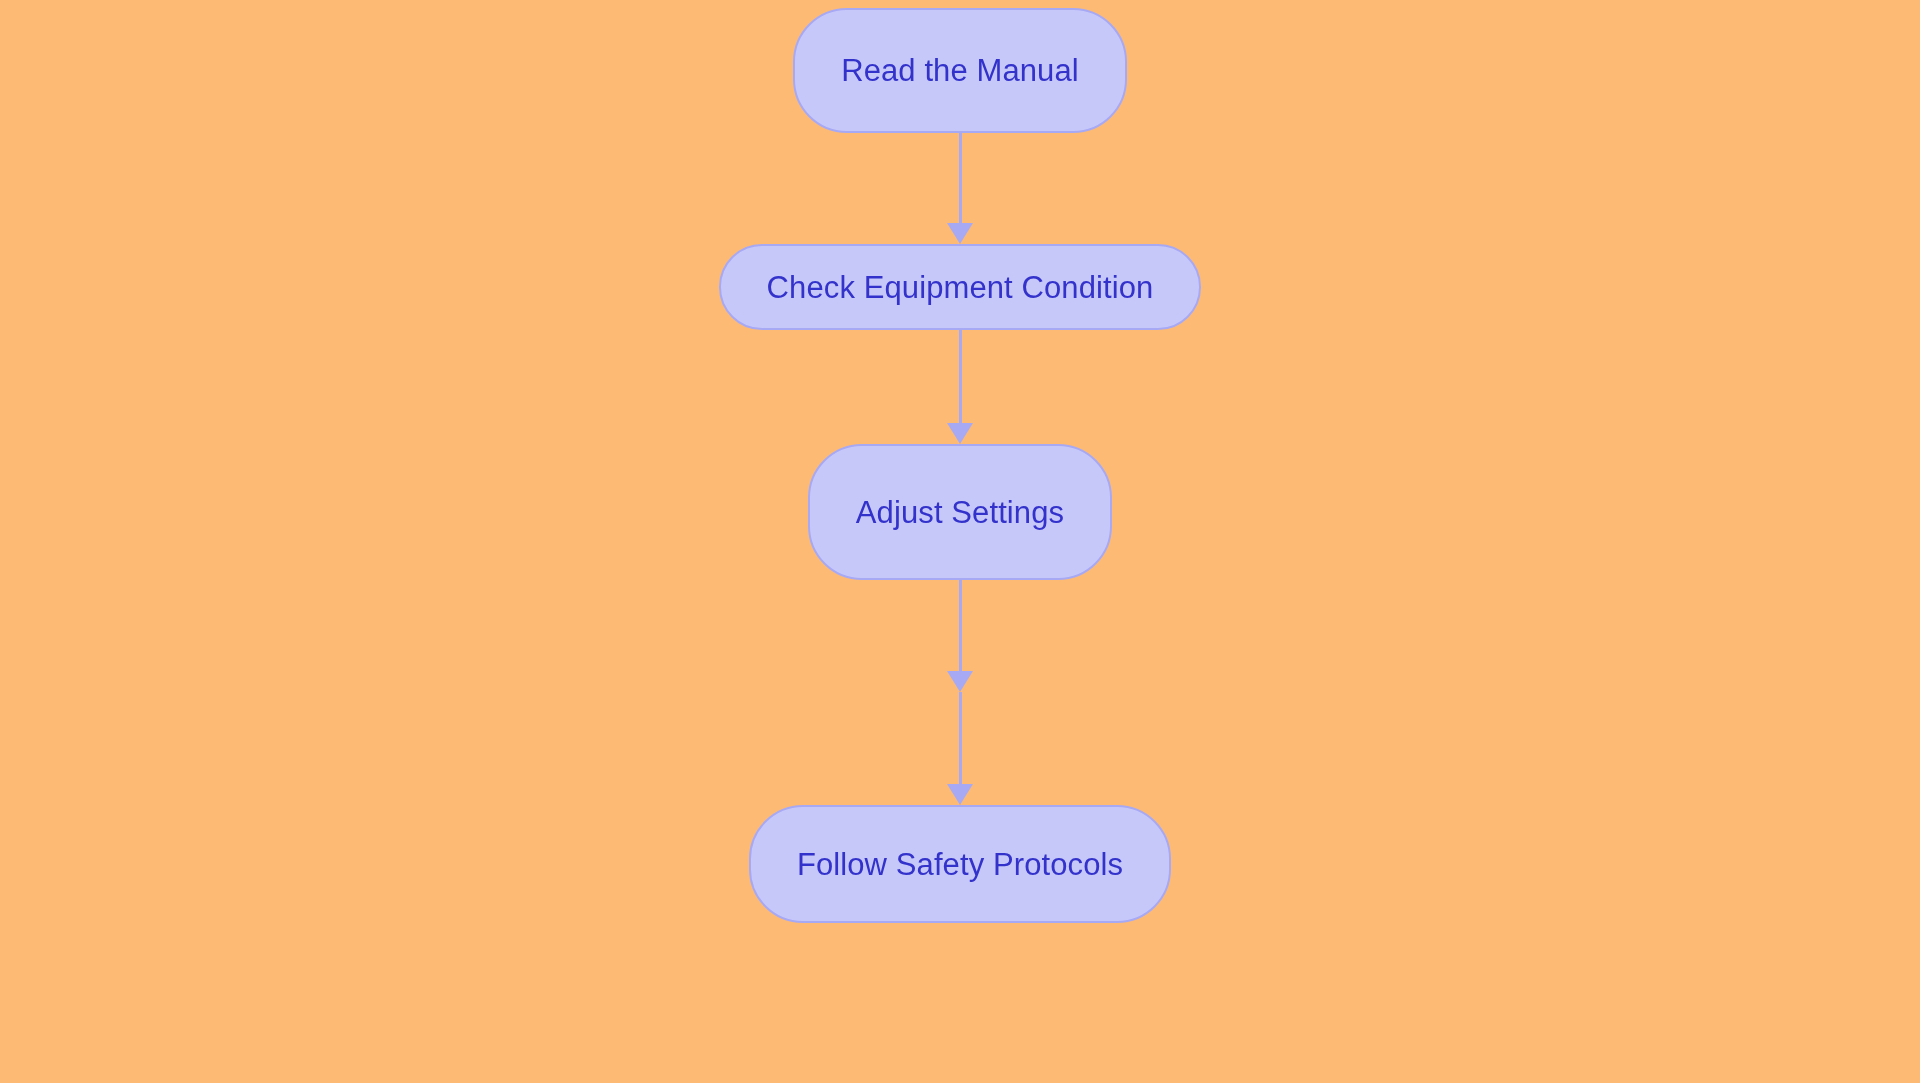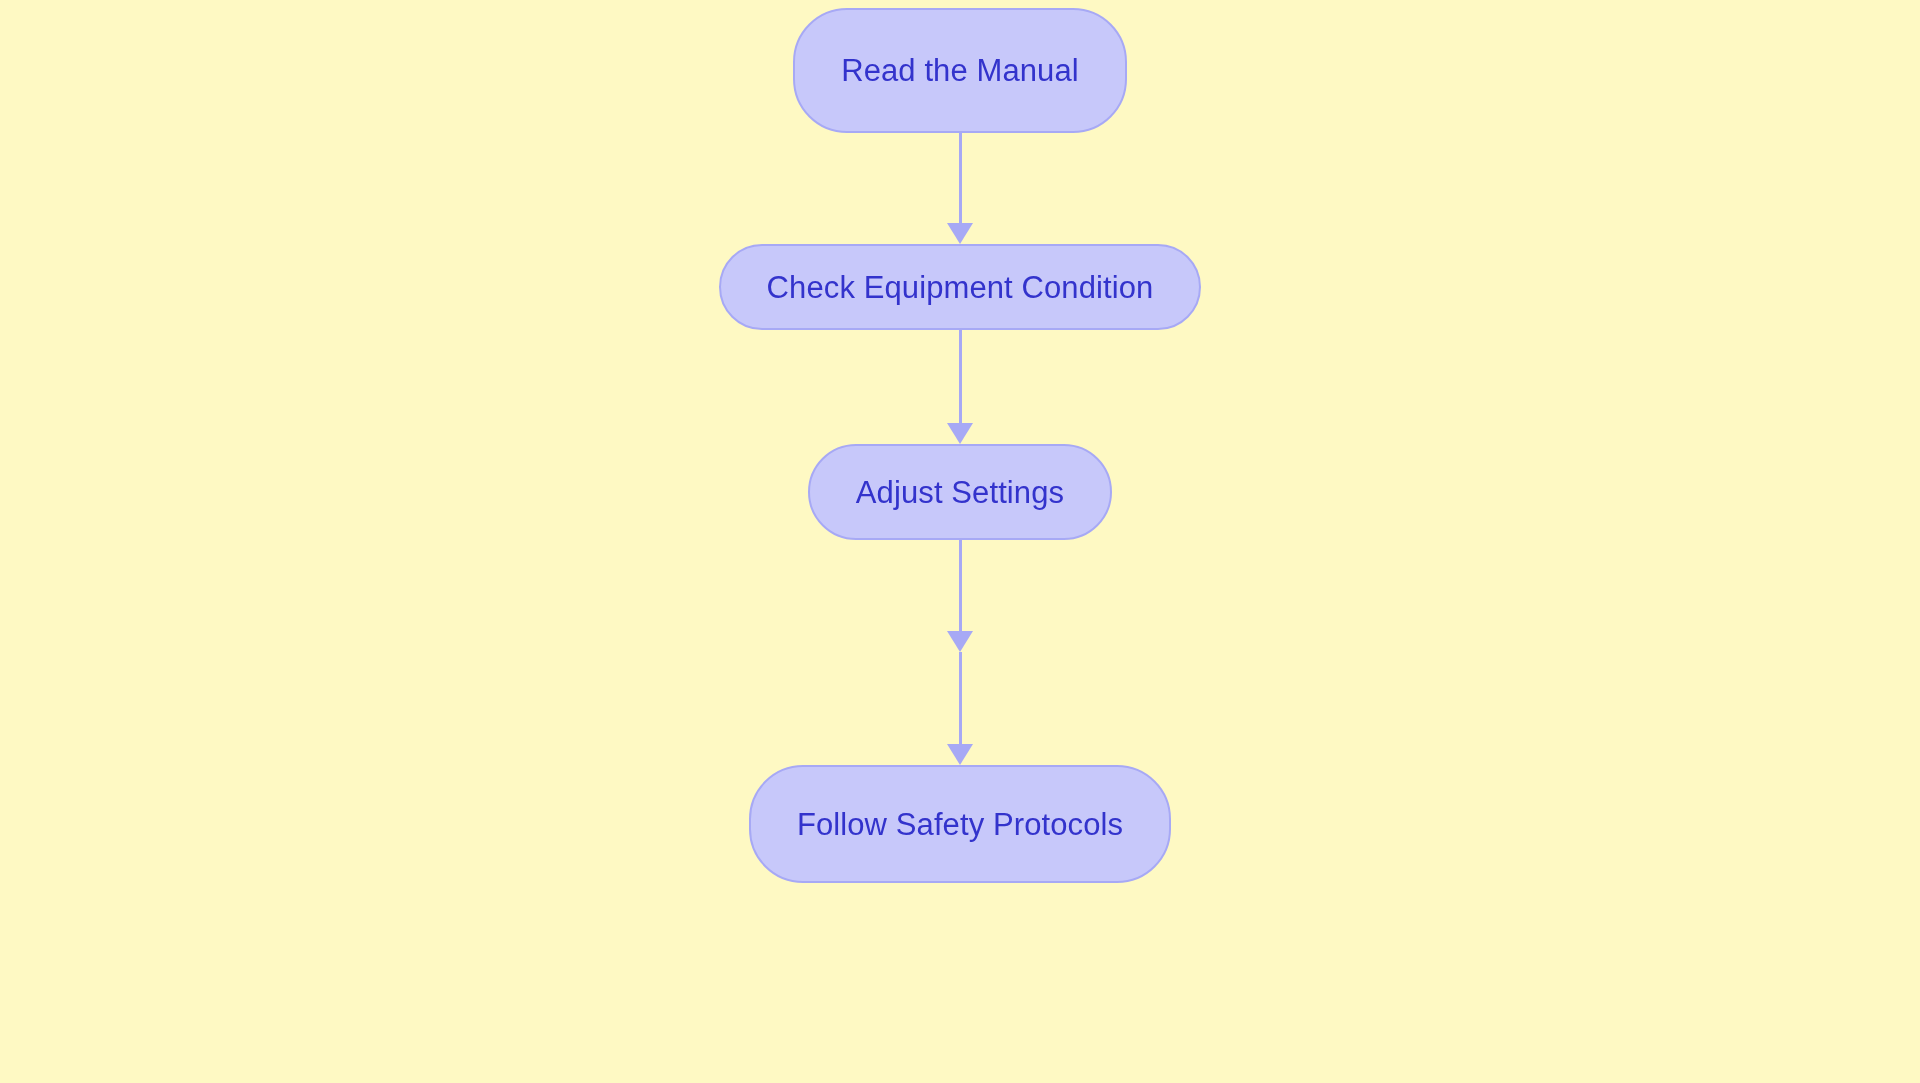--- a/index.html
+++ b/index.html
@@ -11,21 +11,21 @@
     width: 1920px;
     height: 1083px;
     font-family: "Liberation Sans", sans-serif;
     overflow: hidden;
   }
 
   #flowchart-canvas {
     position: relative;
     width: 1920px;
     height: 1083px;
-    background: #fef9c3;
+    background: #fdba74;
   }
 
   .flow-column {
     position: absolute;
     left: 0;
     top: 0;
     width: 1920px;
     height: 1083px;
     display: flex;
     flex-direction: column;
@@ -53,21 +53,21 @@
 
   .node-label {
     color: #3333cc;
     font-size: 31px;
     line-height: 1;
   }
 
   
   .node-1 { height: 125px; min-width: 320px; margin-top: 8px; }
   .node-2 { height: 86px; min-width: 470px; }
-  .node-3 { height: 96px; min-width: 300px; }
+  .node-3 { height: 136px; min-width: 300px; }
   .node-4 { height: 120px; min-width: 430px; }
   .node-5 { height: 118px; min-width: 420px; text-align: right; }
 
   
   .connector {
     flex: 0 0 auto;
     width: 30px;
     display: flex;
     flex-direction: column;
     align-items: center;

